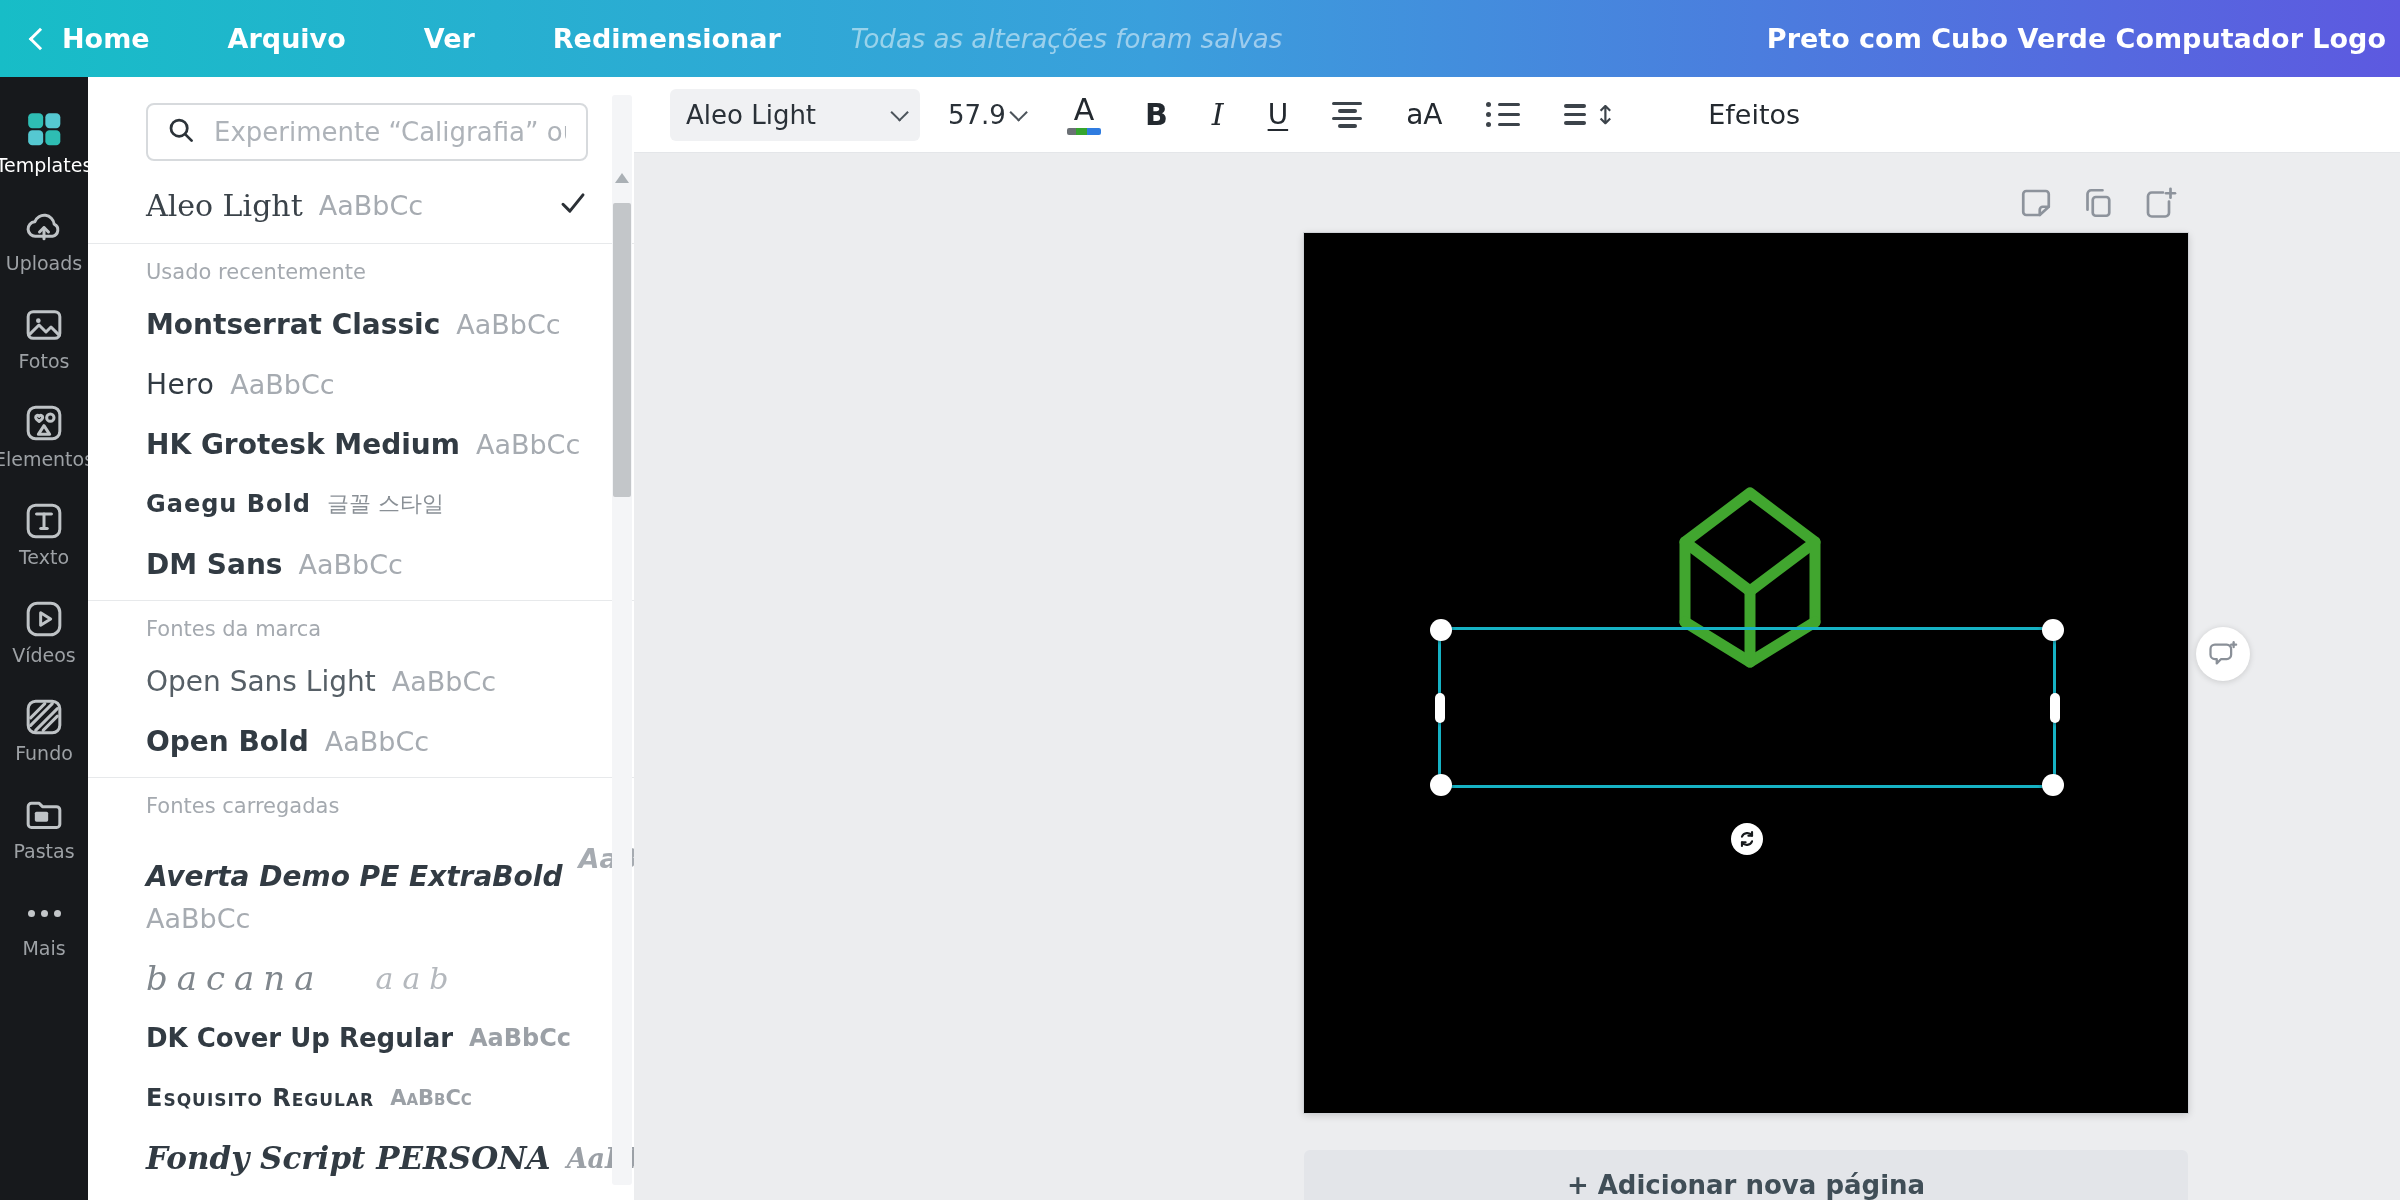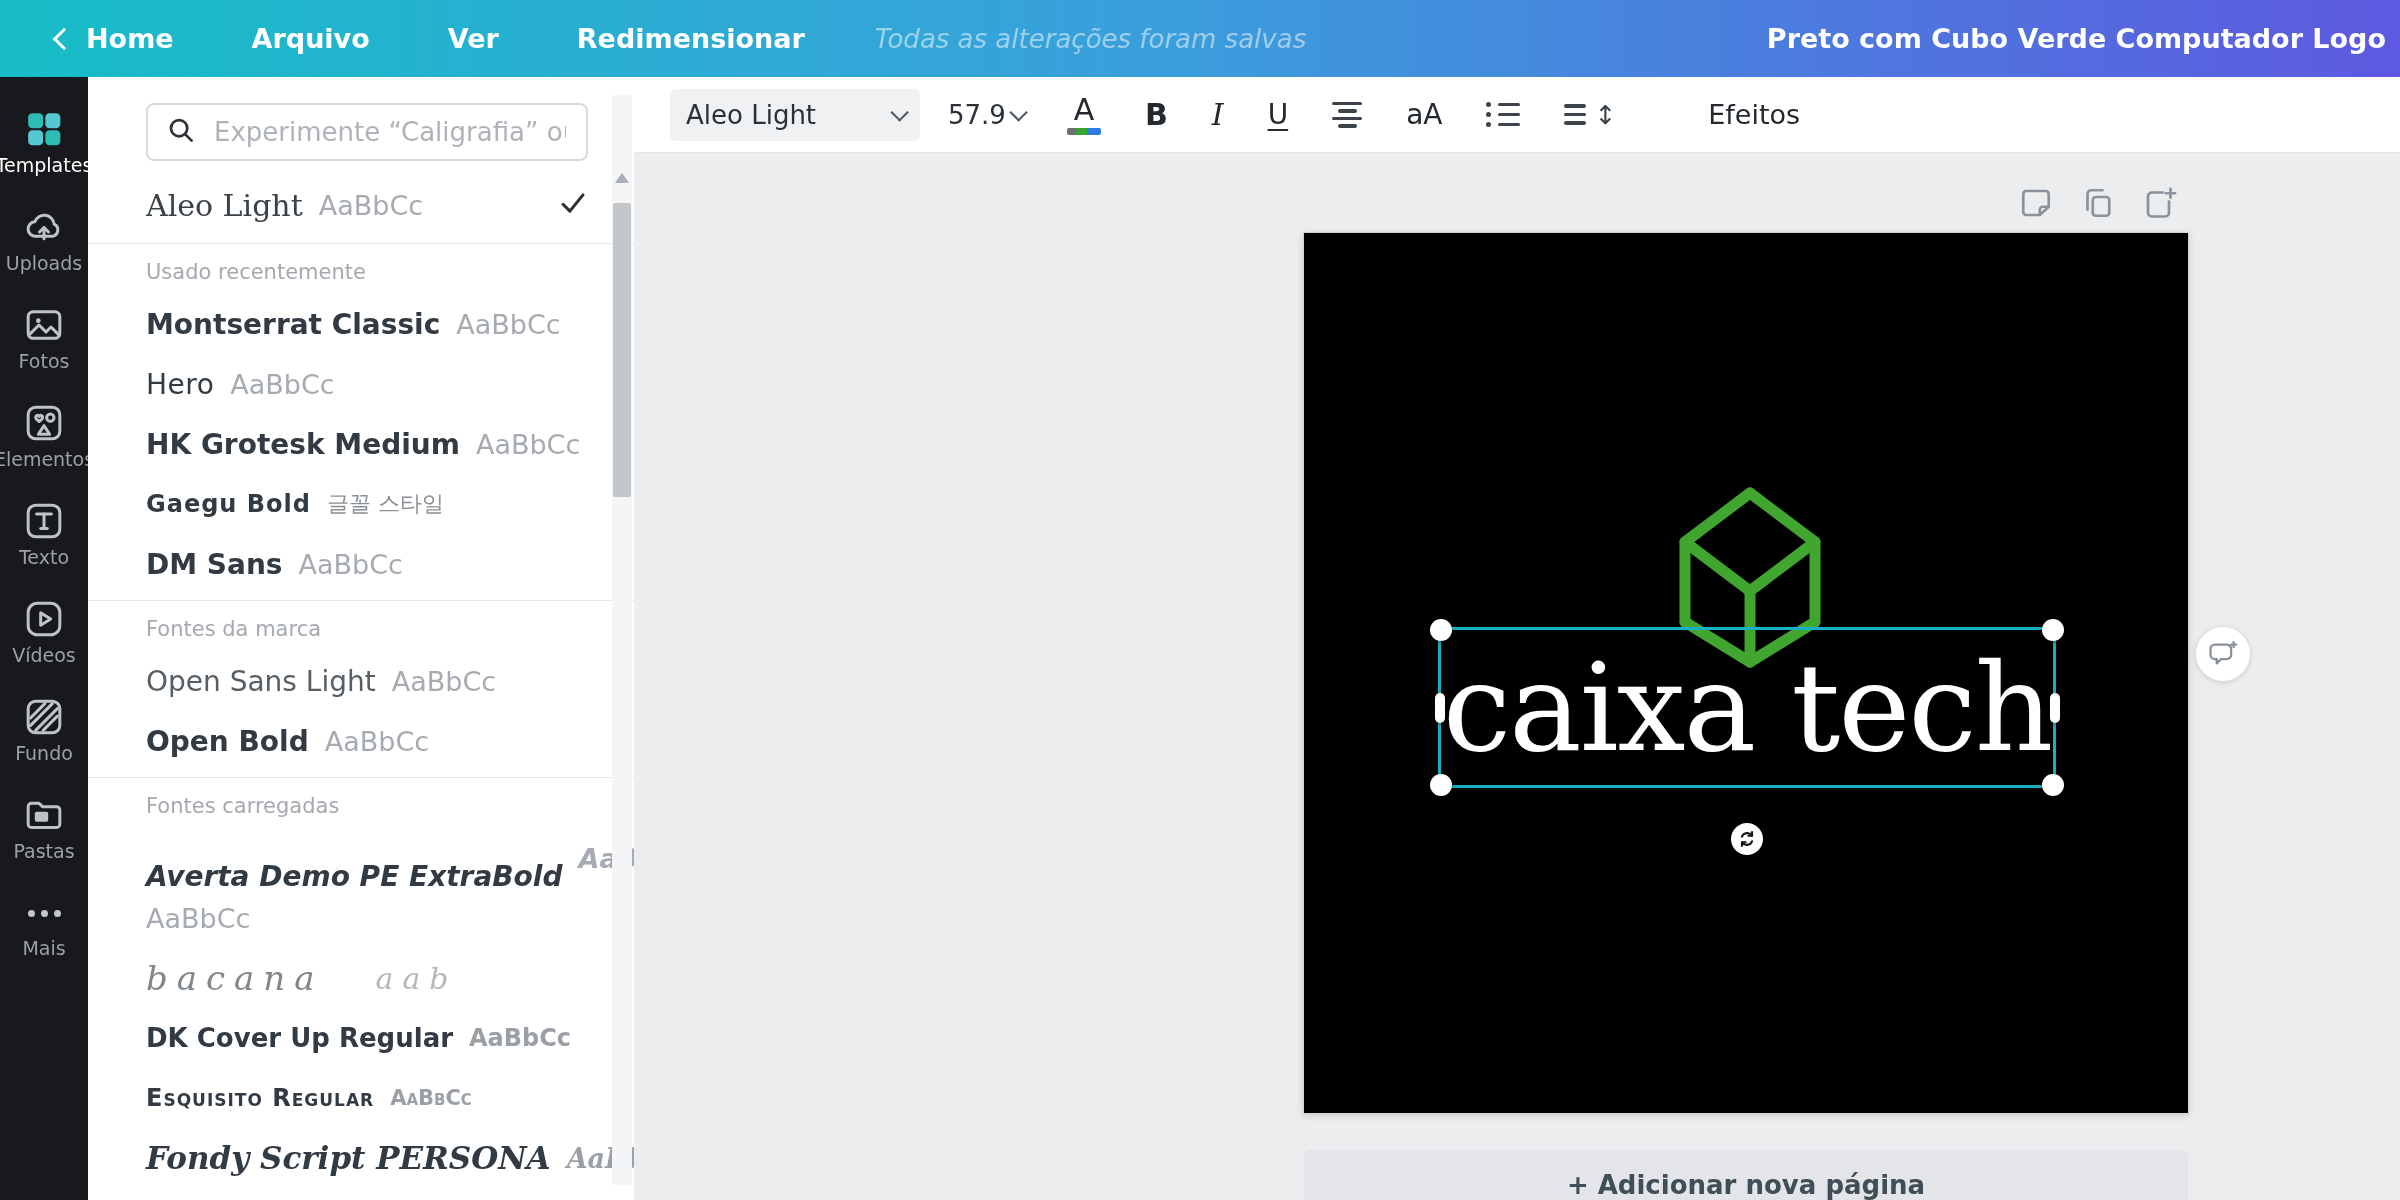--- a/index.html
+++ b/index.html
@@ -3,21 +3,21 @@
 <meta charset="utf-8">
 <style>
   html,body{margin:0;padding:0;background:#ecedef;}
   .screen{position:relative;width:2400px;height:1200px;overflow:hidden;
           font-family:"DejaVu Sans","Liberation Sans",sans-serif;-webkit-font-smoothing:antialiased;}
 
   
   .topbar{position:absolute;left:0;top:0;width:2400px;height:77px;
           background:linear-gradient(90deg,var(--g1,#17bdc7) 0%,var(--g2,#3a9fdc) 48%,var(--g3,#5d59e0) 100%);
           display:flex;align-items:center;color:#fff;}
-  .tb-left{display:flex;align-items:center;padding-left:56px;gap:0;}
+  .tb-left{display:flex;align-items:center;padding-left:32px;gap:0;}
   .home-btn{display:flex;align-items:center;gap:14px;font-size:27px;font-weight:700;cursor:pointer;}
   .back-chev{width:13px;height:13px;border-left:3px solid #fff;border-bottom:3px solid #fff;
              transform:rotate(45deg);margin-top:1px;}
   .tb-menu-item{font-size:27px;font-weight:700;margin-left:78px;cursor:pointer;}
   .tb-status{font-size:26px;font-style:italic;opacity:.5;margin-left:70px;}
   .tb-title{margin-left:auto;margin-right:14px;font-size:27px;font-weight:700;white-space:nowrap;}
 
   
   .sidebar{position:absolute;left:0;top:77px;width:88px;height:1123px;background:#17191c;
            display:flex;flex-direction:column;align-items:center;padding-top:16px;box-sizing:border-box;}
@@ -424,21 +424,20 @@
     <div class="design-page">
       <span class="cube">
         <svg width="152" height="186" viewBox="0 0 152 186" fill="none" stroke="var(--cube,#41a62f)" stroke-width="11" stroke-linecap="round" stroke-linejoin="round">
             <path d="M76 8 141 57 76 106 11 57 Z"></path>
             <path d="M11 57v80"></path>
             <path d="M141 57v80"></path>
             <path d="M11 137 76 177 141 137"></path>
             <path d="M76 106v71"></path>
           </svg>
       </span>
-      <div class="logo-text">caixa tech</div>
       <div class="sel-rect">
         <span class="handle h-corner h-tl"></span>
         <span class="handle h-corner h-tr"></span>
         <span class="handle h-corner h-bl"></span>
         <span class="handle h-corner h-br"></span>
         <span class="handle h-side h-l"></span>
         <span class="handle h-side h-r"></span>
       </div>
       <div class="rotate-handle">
         <svg width="22" height="22" viewBox="0 0 24 24" fill="none" stroke="#16191c" stroke-width="2.3" stroke-linecap="round" stroke-linejoin="round">

